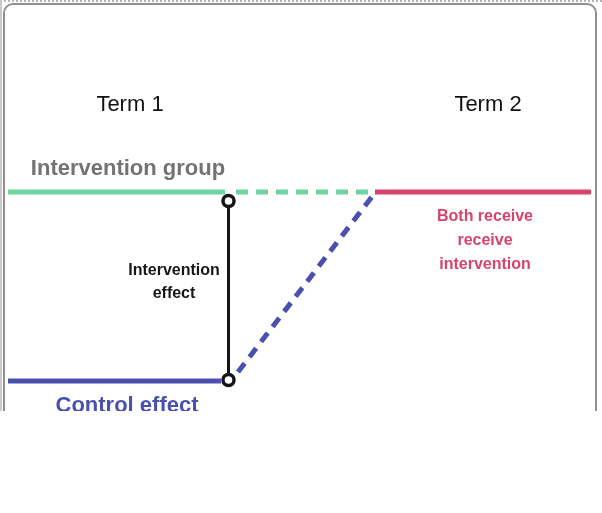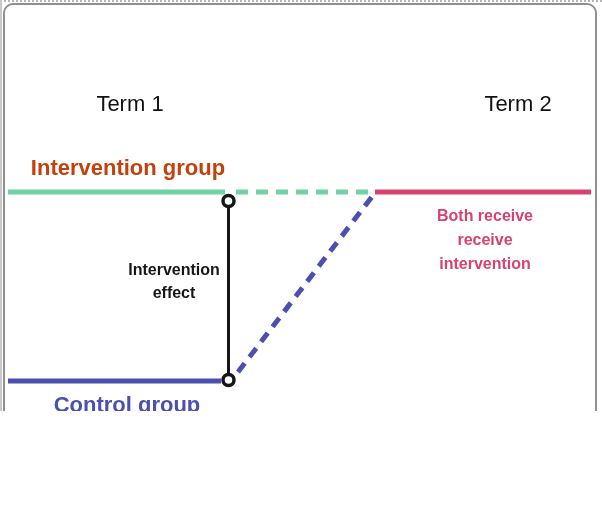--- a/index.html
+++ b/index.html
@@ -55,21 +55,21 @@
   }
   .term-label {
     font-size: 22px;
     font-weight: 400;
     color: #111111;
   }
   .group-label {
     font-size: 22px;
     font-weight: 700;
   }
-  .intervention-group-label { color: #c2410c; }
+  .intervention-group-label { color: #737373; }
   .control-group-label      { color: #4a4fb0; }
   .effect-label {
     font-size: 16px;
     font-weight: 700;
     color: #161616;
     line-height: 23px;
   }
   .both-groups-label {
     font-size: 16px;
     font-weight: 700;
@@ -98,25 +98,25 @@
 
     <line x1="238" y1="372" x2="374" y2="194" stroke-width="5" stroke-dasharray="11 8" stroke="#4a4fb0"></line>
 
     <line x1="228.5" y1="201" x2="228.5" y2="380" stroke-width="3" stroke="#161616"></line>
     <circle cx="228.5" cy="201" r="5.5" fill="#ffffff" stroke-width="3.5" stroke="#161616"></circle>
     <circle cx="228.5" cy="380" r="5.5" fill="#ffffff" stroke-width="3.5" stroke="#161616"></circle>
   </svg>
 
   <div class="lbl term-label" style="left:130px; top:91px;">Term 1</div>
 
-  <div class="lbl term-label" style="left:488px; top:91px;margin-left:30px;">Term 2</div>
+  <div class="lbl term-label" style="left:488px; top:91px;">Term 2</div>
 
   <div class="lbl group-label intervention-group-label" style="left:128px; top:155px;">Intervention group</div>
 
-  <div class="lbl group-label control-group-label" style="left:127px; top:392px;">Control group</div>
+  <div class="lbl group-label control-group-label" style="left:127px; top:392px;">Control effect</div>
 
   <div class="lbl effect-label" style="left:174px; top:258px;">Intervention
 effect</div>
 
   <div class="lbl both-groups-label" style="left:485px; top:204px;">Both receive
 receive
 intervention</div>
 
   <div class="page-edge-bottom"></div>
 </div>

